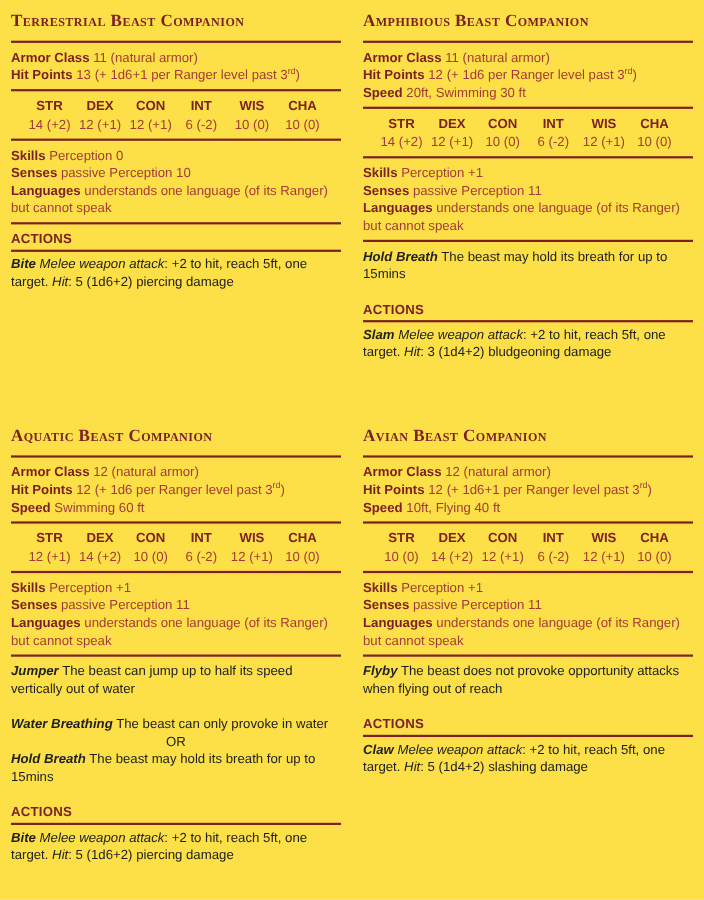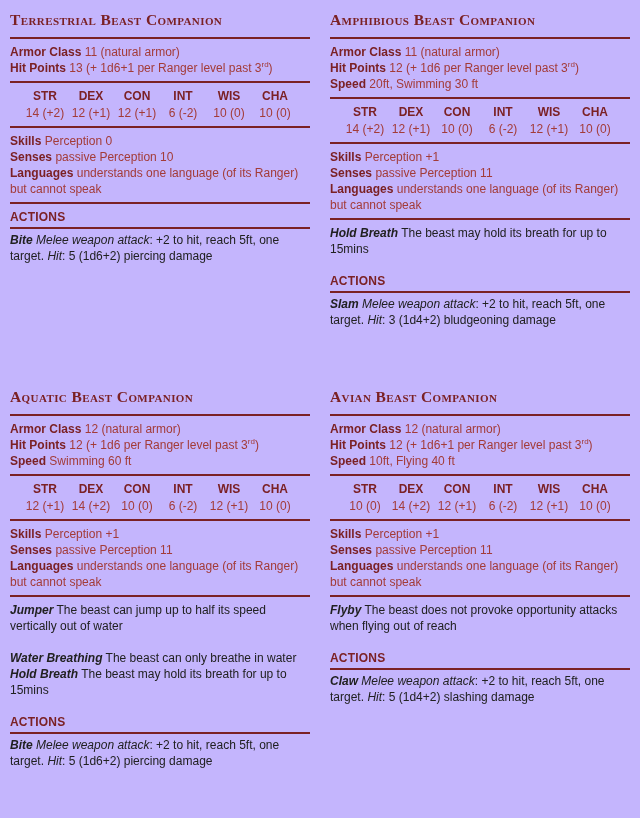--- a/index.html
+++ b/index.html
@@ -1,19 +1,19 @@
 <!DOCTYPE html>
 <html><head>
 <meta charset="utf-8">
 <style>
   html,body { margin:0; padding:0; }
   body { background:#e8e8e8; }
   .page {
     width:640px; height:818px; box-sizing:border-box;
-    background:#c4b5fd;
+    background:#fde047;
     padding:8px 10px 0 10px;
     font-family:"Liberation Sans", sans-serif;
     font-size:12px; color:#212121;
     overflow:hidden;
   }
   .grid {
     display:grid;
     grid-template-columns:300px 300px;
     column-gap:20px;
     grid-template-rows:377px auto;
@@ -194,21 +194,22 @@
       </div>
       <div class="rule"></div>
       <div class="stats">
         <p><span class="lbl">Skills</span> <span class="val">Perception +1</span></p>
         <p><span class="lbl">Senses</span> <span class="val">passive Perception 11</span></p>
         <p><span class="lbl">Languages</span> <span class="val">understands one language (of its Ranger) but cannot speak</span></p>
       </div>
       <div class="rule"></div>
       <div class="traits">
         <p class="trait"><span class="tname">Jumper</span> <span>The beast can jump up to half its speed vertically out of water</span></p>
-        <p class="trait tight"><span class="tname">Water Breathing</span> <span>The beast can only breathe in water</span></p>
+        <p class="trait tight"><span class="tname">Water Breathing</span> <span>The beast can only provoke in water</span></p>
+        <p class="or-line">OR</p>
         <p class="trait"><span class="tname">Hold Breath</span> <span>The beast may hold its breath for up to 15mins</span></p>
       </div>
       <h3 class="actions-h">ACTIONS</h3>
       <div class="rule rule-actions"></div>
       <p class="action-line"><span class="aname">Bite</span> <span class="ital">Melee weapon attack</span><span>: +2 to hit, reach 5ft, one target.</span> <span class="ital">Hit</span><span>: 5 (1d6+2) piercing damage</span></p>
     </section>
 
     <section class="block">
       <h2 class="title">Avian Beast Companion</h2>
       <div class="rule"></div>

